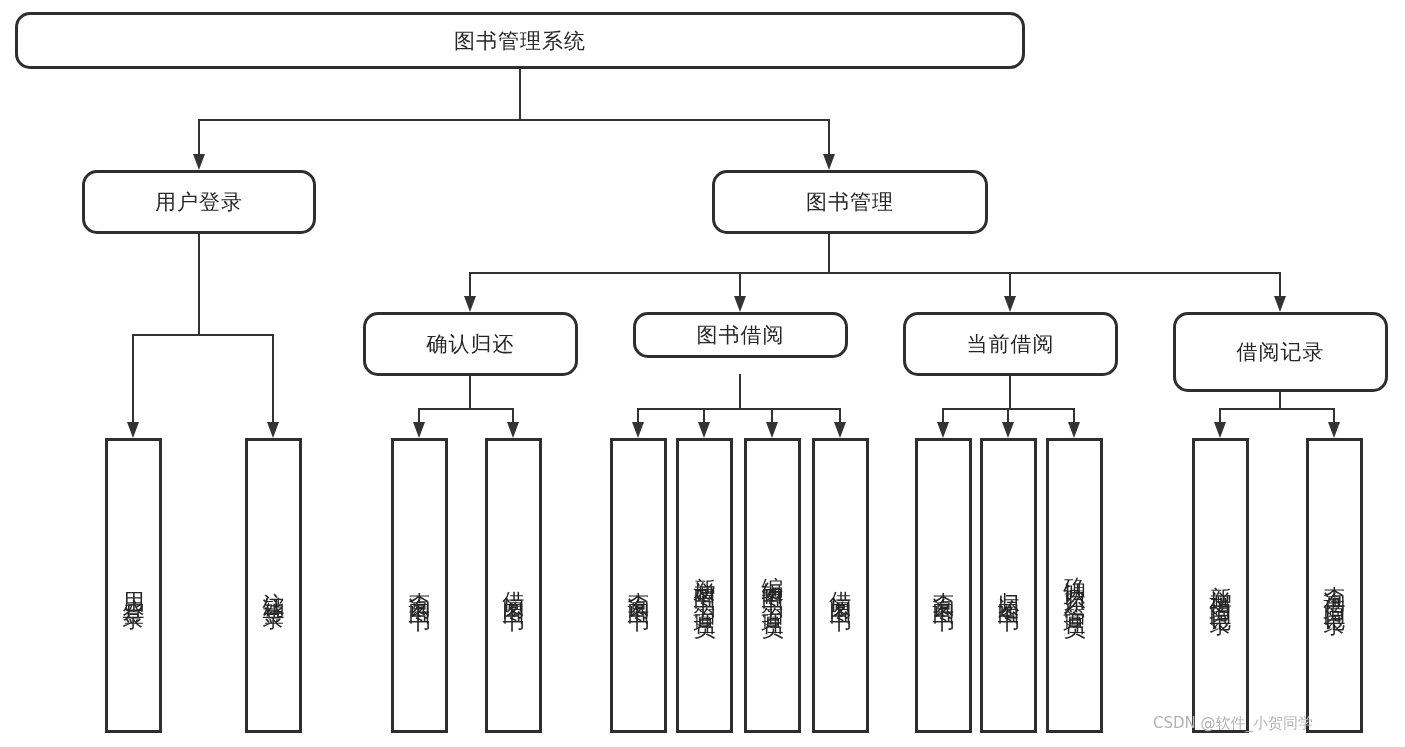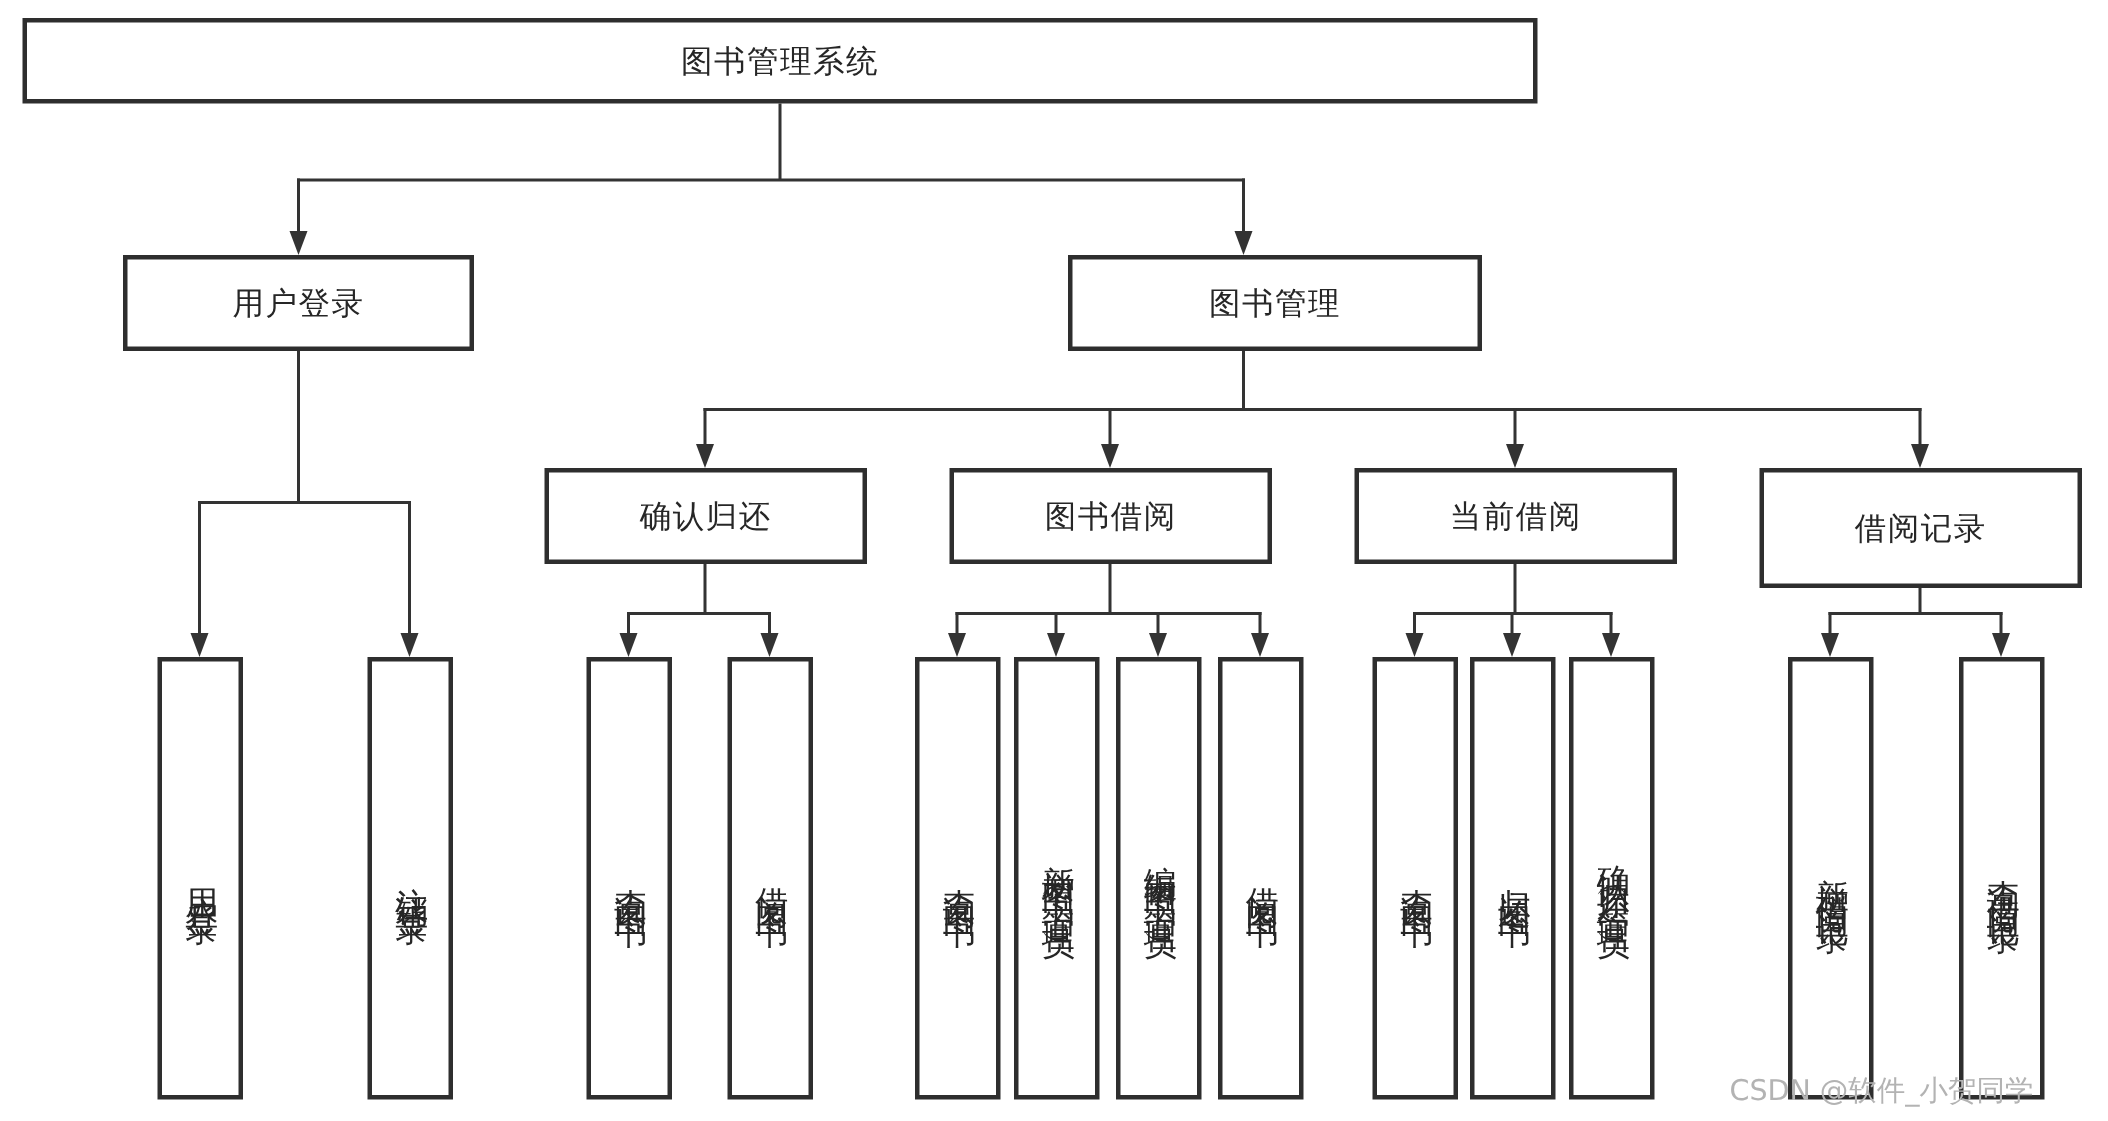--- a/index.html
+++ b/index.html
@@ -22,21 +22,21 @@
   }
   .box {
     position: absolute;
     background: var(--bg-color);
     border: 3px solid var(--border-color);
     display: flex;
     align-items: center;
     justify-content: center;
     z-index: 2;
   }
-  .box.h { font-size: 21px; letter-spacing: 1px; }
+  .box.h { font-size: 21px; letter-spacing: 1px; border-radius: 15px; }
   .box.v span {
     writing-mode: vertical-rl;
     font-size: 22px;
     line-height: 1;
     letter-spacing: 6px;
     white-space: nowrap;
   }
   .hline { position: absolute; height: 2px; background: var(--line-color); z-index: 1; }
   .vline { position: absolute; width: 2px; background: var(--line-color); z-index: 1; }
   .arrow {
@@ -44,21 +44,21 @@
     width: 0; height: 0;
     border-left: 6px solid transparent;
     border-right: 6px solid transparent;
     border-top: 16px solid var(--line-color);
     z-index: 1;
   }
   .watermark {
     position: absolute;
     left: 1153px;
     top: 714px;
-    font-size: 19px;
+    font-size: 15px;
     color: var(--watermark-color);
     z-index: 3;
     white-space: nowrap;
   }
 </style>
 </head>
 <body>
 
 <div class="canvas">
 
@@ -69,21 +69,21 @@
   <div class="box h" style="left:82px;top:170px;width:234px;height:64px">
     <span>用户登录</span>
   </div>
   <div class="box h" style="left:712px;top:170px;width:276px;height:64px">
     <span>图书管理</span>
   </div>
 
   <div class="box h" style="left:363px;top:312px;width:215px;height:64px">
     <span>确认归还</span>
   </div>
-  <div class="box h" style="left:633px;top:312px;width:215px;height:64px">
+  <div class="box h" style="left:633px;top:312px;width:215px;height:46px">
     <span>图书借阅</span>
   </div>
   <div class="box h" style="left:903px;top:312px;width:215px;height:64px">
     <span>当前借阅</span>
   </div>
   <div class="box h" style="left:1173px;top:312px;width:215px;height:80px">
     <span>借阅记录</span>
   </div>
 
   <div class="box v" style="left:105px;top:438px;width:57px;height:295px">

